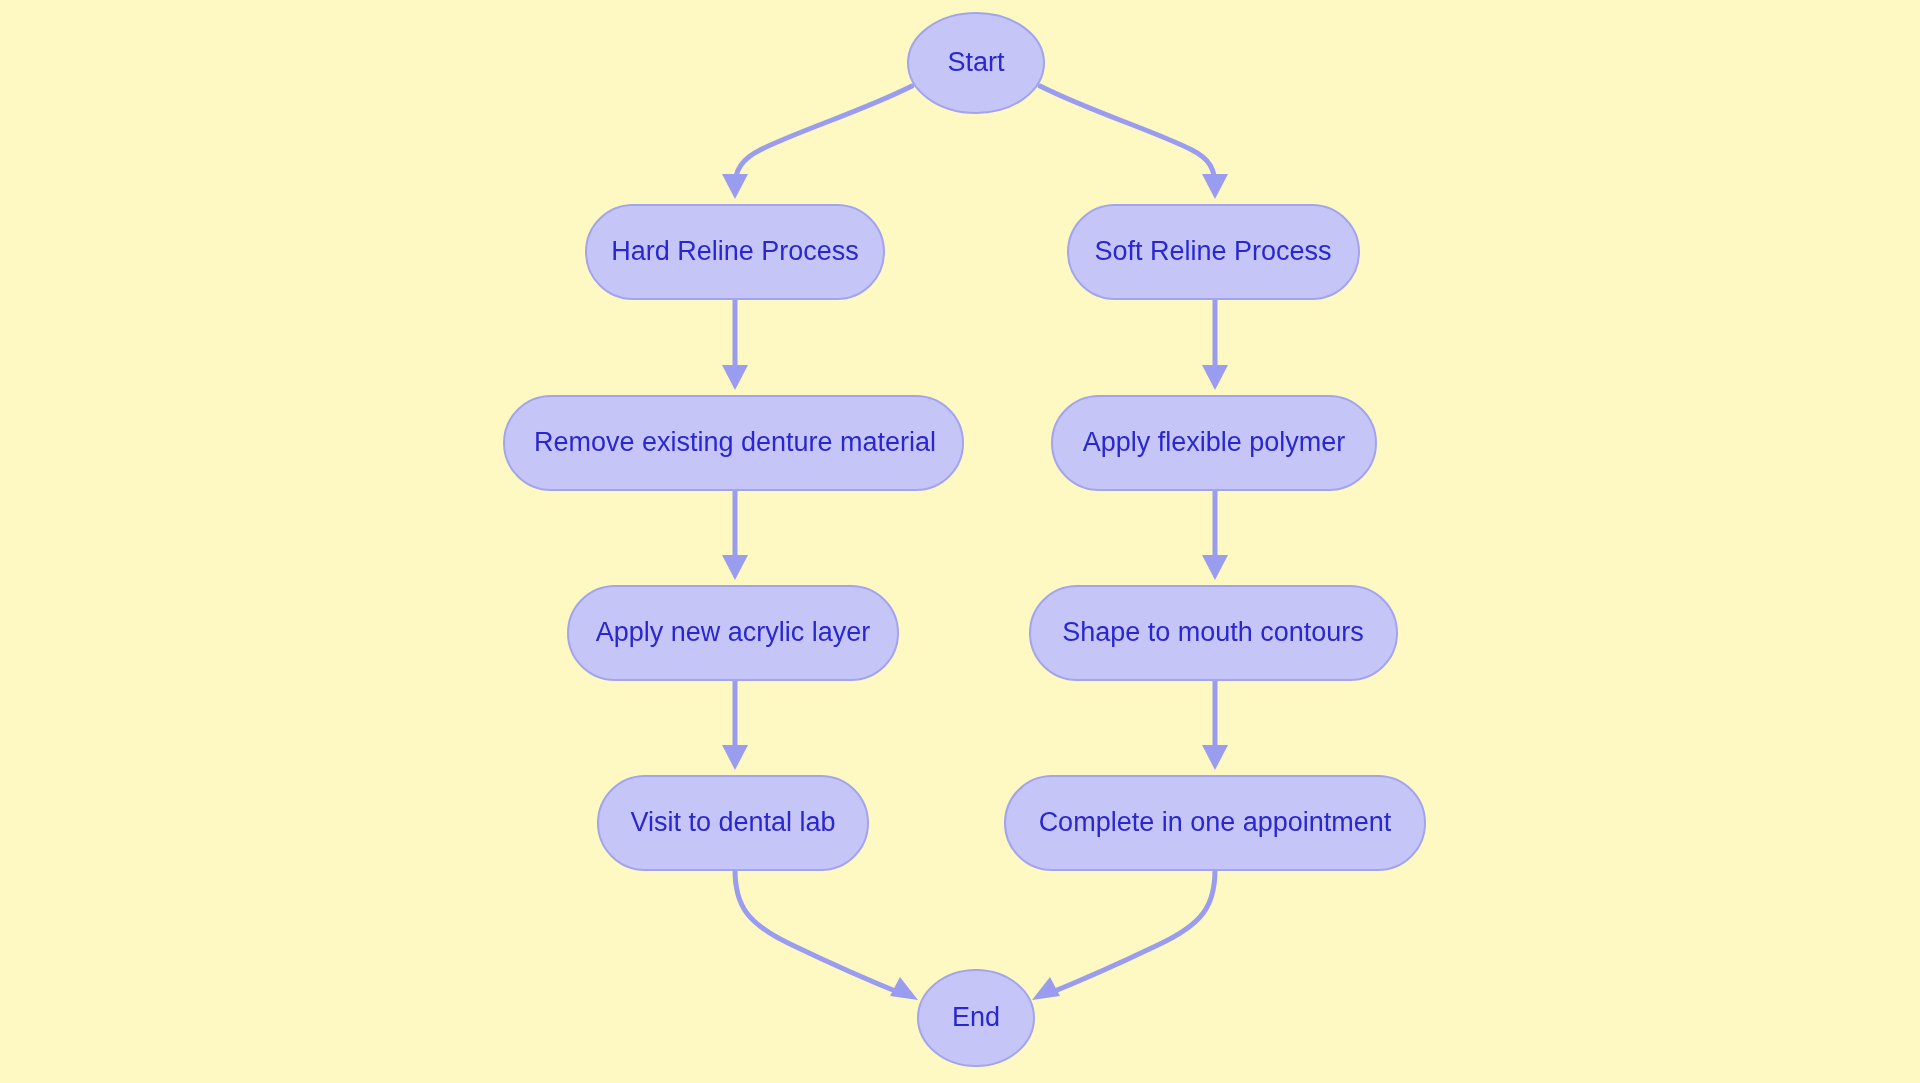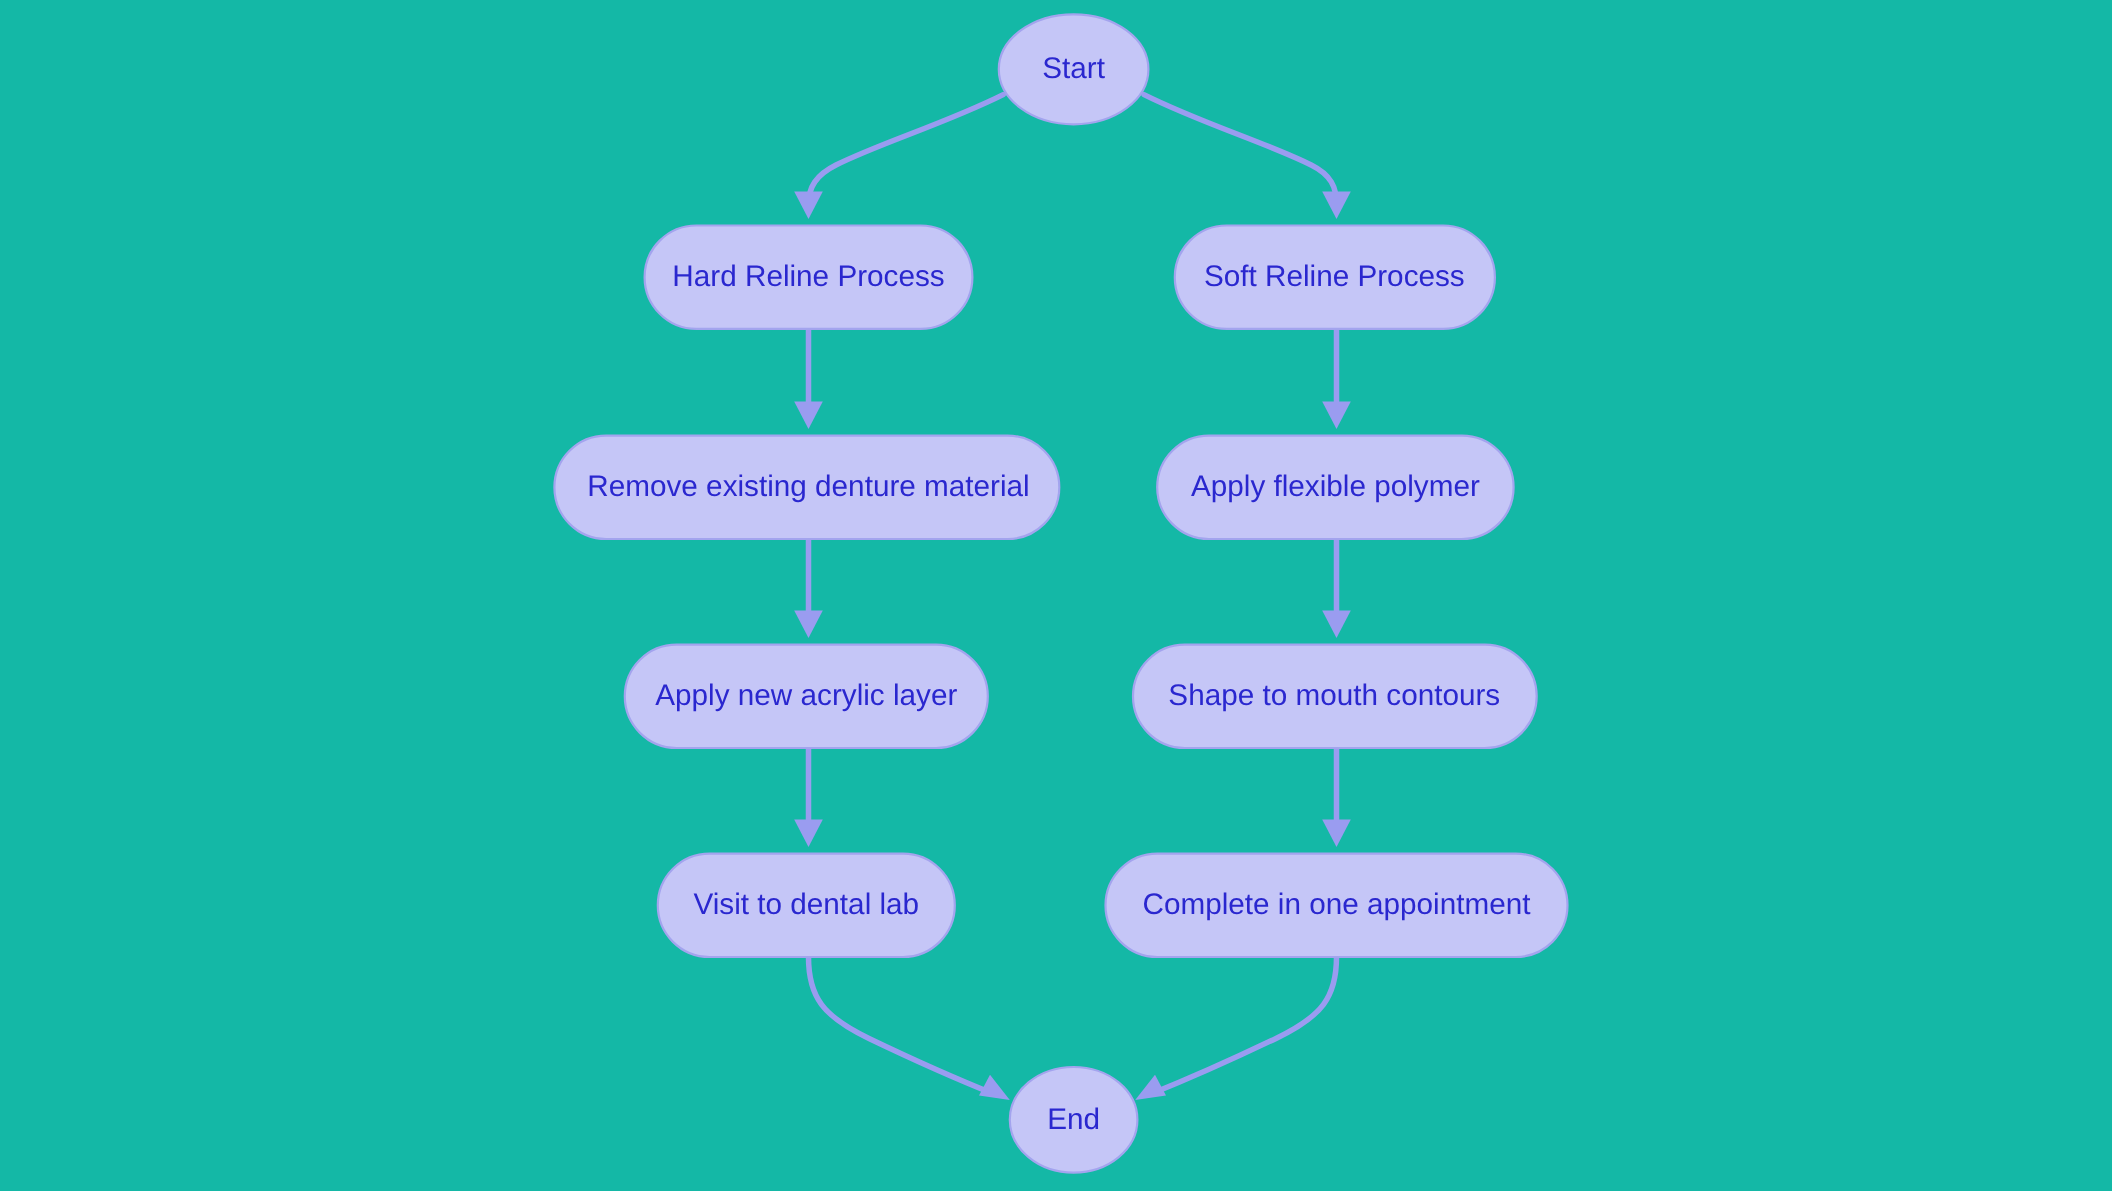--- a/index.html
+++ b/index.html
@@ -8,21 +8,21 @@
     padding: 0;
     background: #ffffff;
   }
   body {
     font-family: "Liberation Sans", sans-serif;
   }
   #flow-root {
     position: relative;
     width: 1920px;
     height: 1083px;
-    background: #14b8a6;
+    background: #fef9c3;
     overflow: hidden;
   }
   #flow-svg {
     position: absolute;
     left: 0;
     top: 0;
     width: 1920px;
     height: 1083px;
     display: block;
   }

